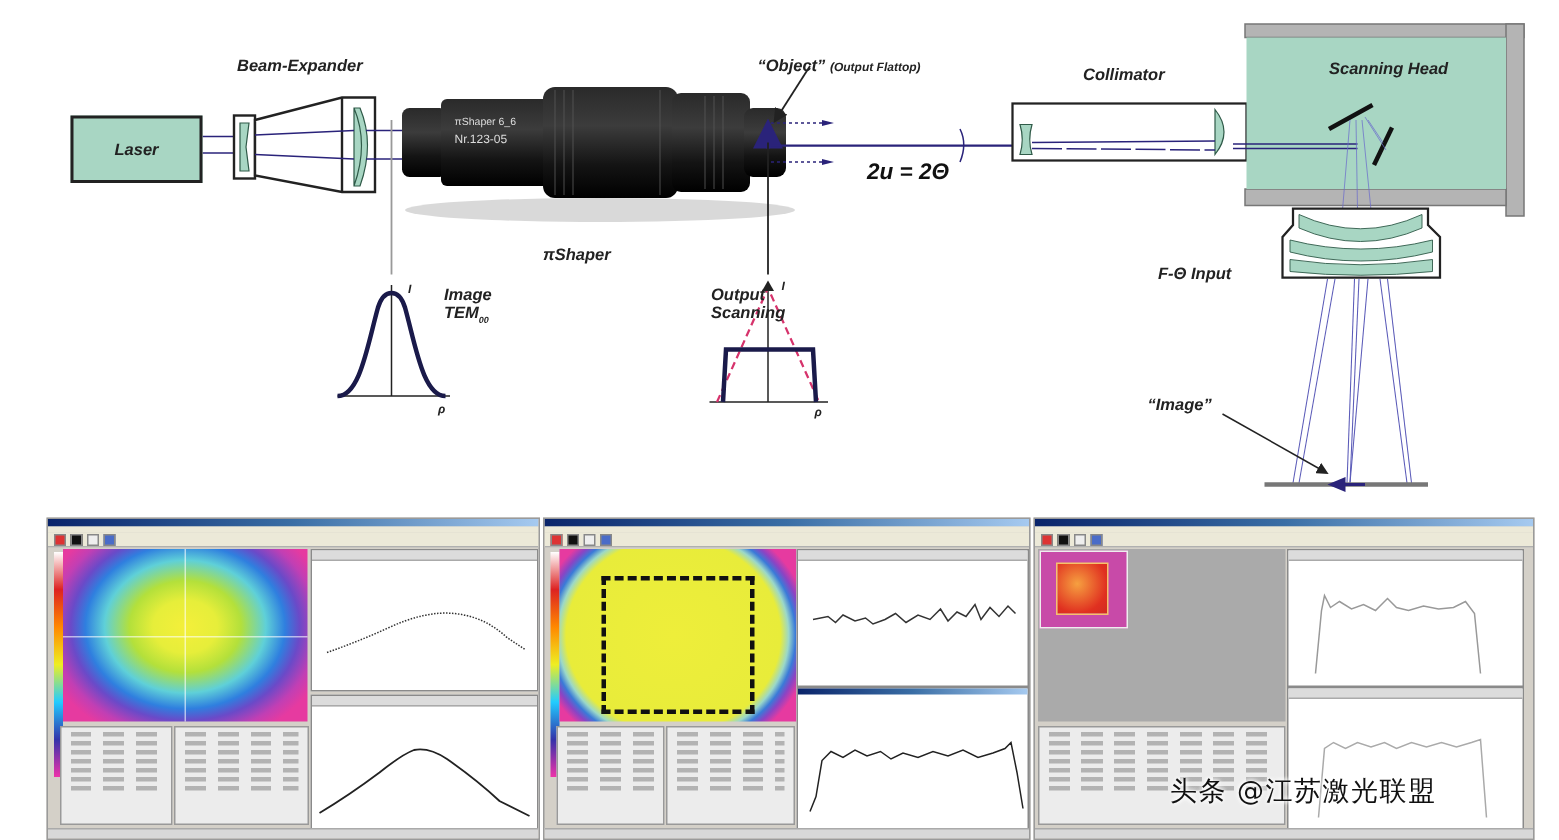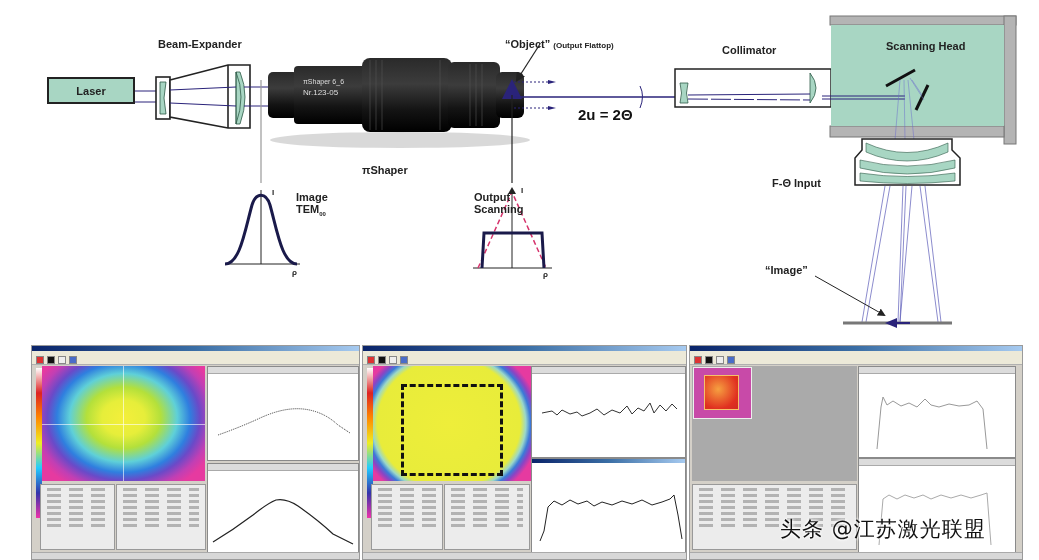--- a/index.html
+++ b/index.html
@@ -1,36 +1,36 @@
 <!DOCTYPE html>
 <html><head>
 <meta charset="utf-8">
 <style>
   html,body{margin:0;padding:0;background:#ffffff;}
   body{width:1039px;height:560px;position:relative;overflow:hidden;font-family:"Liberation Sans",sans-serif;}
   .abs{position:absolute;}
-  .lbl{position:absolute;font-family:"Liberation Sans",sans-serif;font-weight:bold;color:#222;font-size:11px;white-space:nowrap;}
+  .lbl{position:absolute;font-family:"Liberation Sans",sans-serif;font-weight:bold;font-style:italic;color:#222;font-size:11px;white-space:nowrap;}
   .lbl.small{font-size:8px;}
   
-  .laser{left:47px;top:77px;width:88px;height:27px;background:#a8d6c3;border:2px solid #222;box-sizing:border-box;display:flex;align-items:center;justify-content:center;}
+  .laser{left:47px;top:77px;width:88px;height:45px;background:#a8d6c3;border:2px solid #222;box-sizing:border-box;display:flex;align-items:center;justify-content:center;}
   
   .shot{position:absolute;top:345px;height:215px;background:#d4d0c8;overflow:hidden;border:1px solid #9a9a9a;box-sizing:border-box;}
   .titlebar{position:absolute;left:0;right:0;top:0;height:5px;background:linear-gradient(90deg,#0a246a,#3a6ea5,#a6caf0);}
   .menubar{position:absolute;left:0;right:0;top:5px;height:4px;background:#ece9d8;}
   .toolbar{position:absolute;left:0;right:0;top:9px;height:9px;background:#ece9d8;border-bottom:1px solid #b0b0b0;display:flex;gap:3px;padding-left:4px;align-items:center;}
   .tb{width:6px;height:6px;border:1px solid #888;background:#eee;}
   .tb.red{background:#d33;}
   .tb.blk{background:#111;}
   .tb.blue{background:#4a6cc8;}
   .taskbar{position:absolute;left:0;right:0;bottom:0;height:6px;background:#d8d8d8;border-top:1px solid #aaa;}
   .plotpane{position:absolute;background:#fff;border:1px solid #8a8a8a;box-sizing:border-box;}
   .plothdr{position:absolute;left:0;right:0;top:0;height:6px;background:#dcdcdc;border-bottom:1px solid #aaa;}
   .infopane{position:absolute;background:#ececec;border:1px solid #999;box-sizing:border-box;}
   .inforow{height:3px;margin:3px 6px;background:repeating-linear-gradient(90deg,#9a9a9a 0 14px,transparent 14px 22px);opacity:.7;}
-  .watermark{position:absolute;left:780px;top:515px;font-size:21px;color:#111;font-family:"DejaVu Sans",sans-serif;white-space:nowrap;text-shadow:0 0 3px #fff,0 0 3px #fff,0 0 4px #fff;letter-spacing:1px;}
+  .watermark{position:absolute;left:780px;top:515px;font-size:18px;color:#111;font-family:"DejaVu Sans",sans-serif;white-space:nowrap;text-shadow:0 0 3px #fff,0 0 3px #fff,0 0 4px #fff;letter-spacing:1px;}
   .dashbox{position:absolute;border:3px dashed #111;box-sizing:border-box;}
 </style>
 </head>
 <body>
 
 <svg class="abs" style="left:0;top:0" width="1039" height="335" viewBox="0 0 1039 335">
   <defs>
     <radialGradient id="shaperGrad" cx="50%" cy="30%" r="70%">
       <stop offset="0%" stop-color="#4a4a4a"></stop>
       <stop offset="60%" stop-color="#1c1c1c"></stop>

